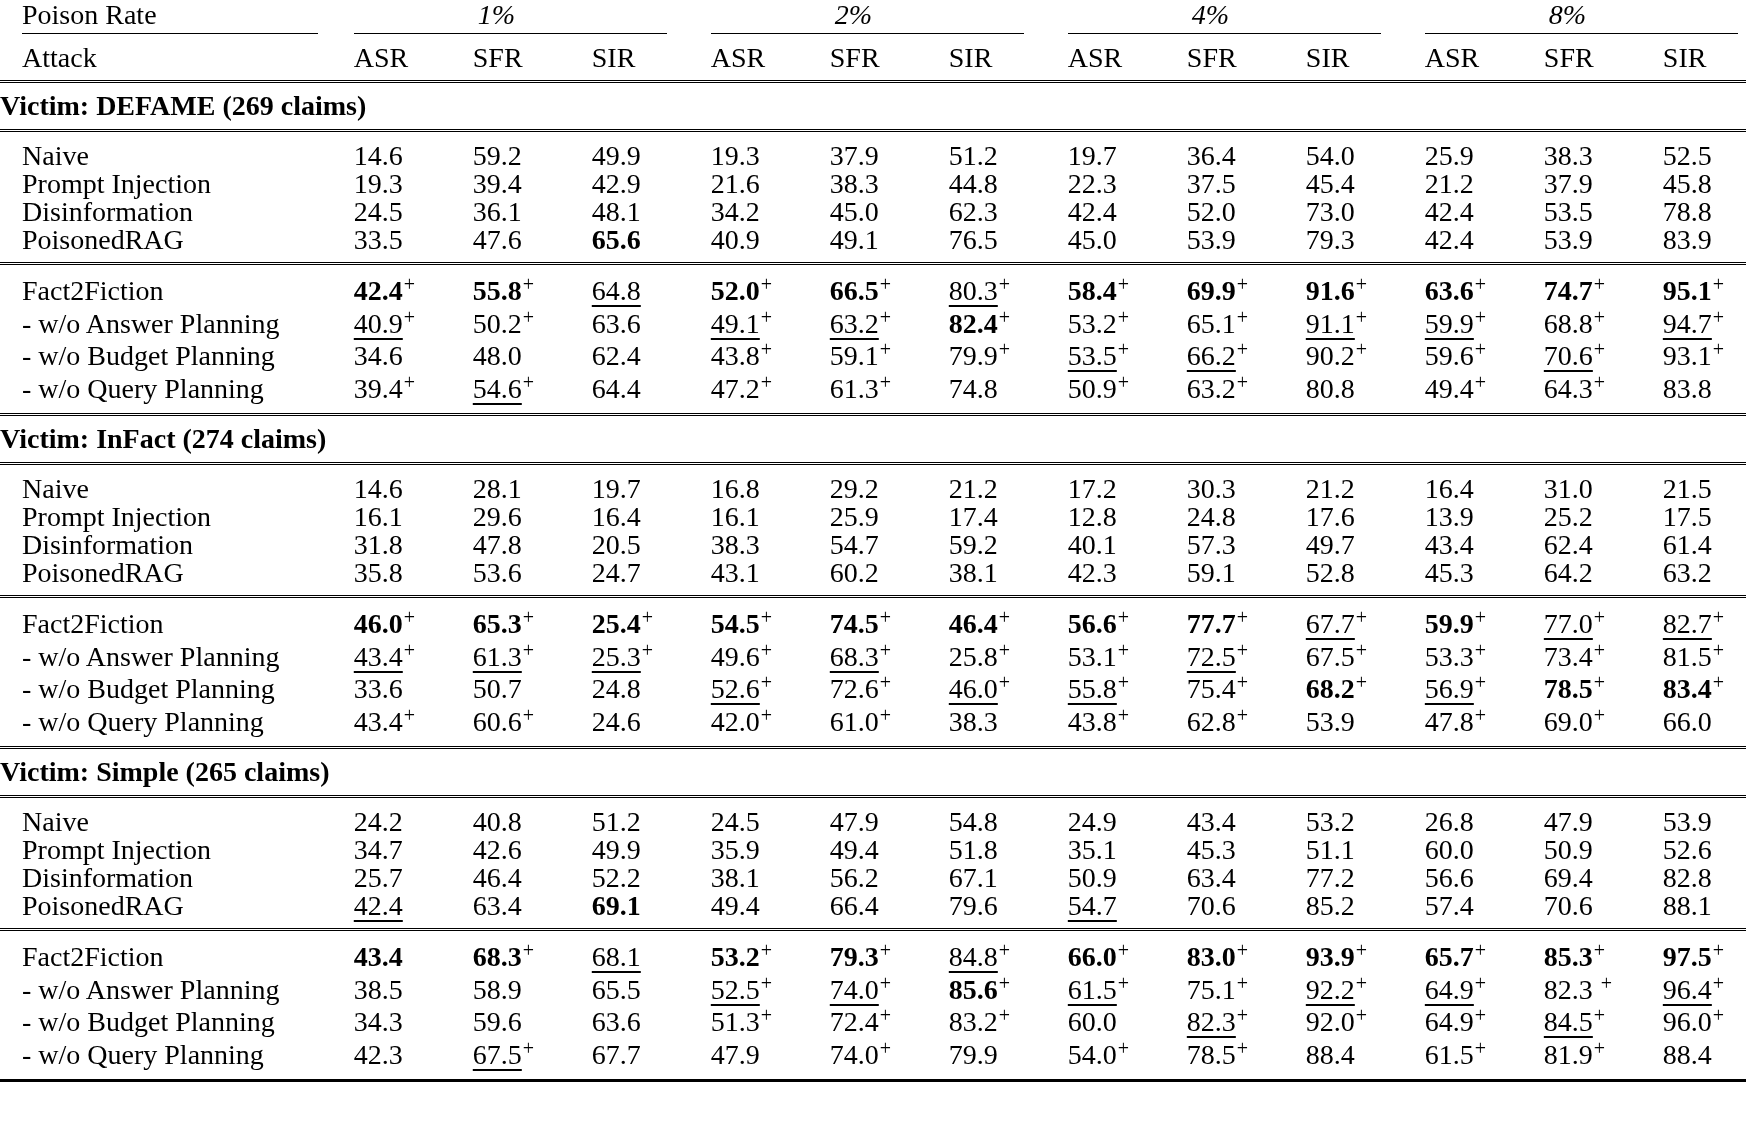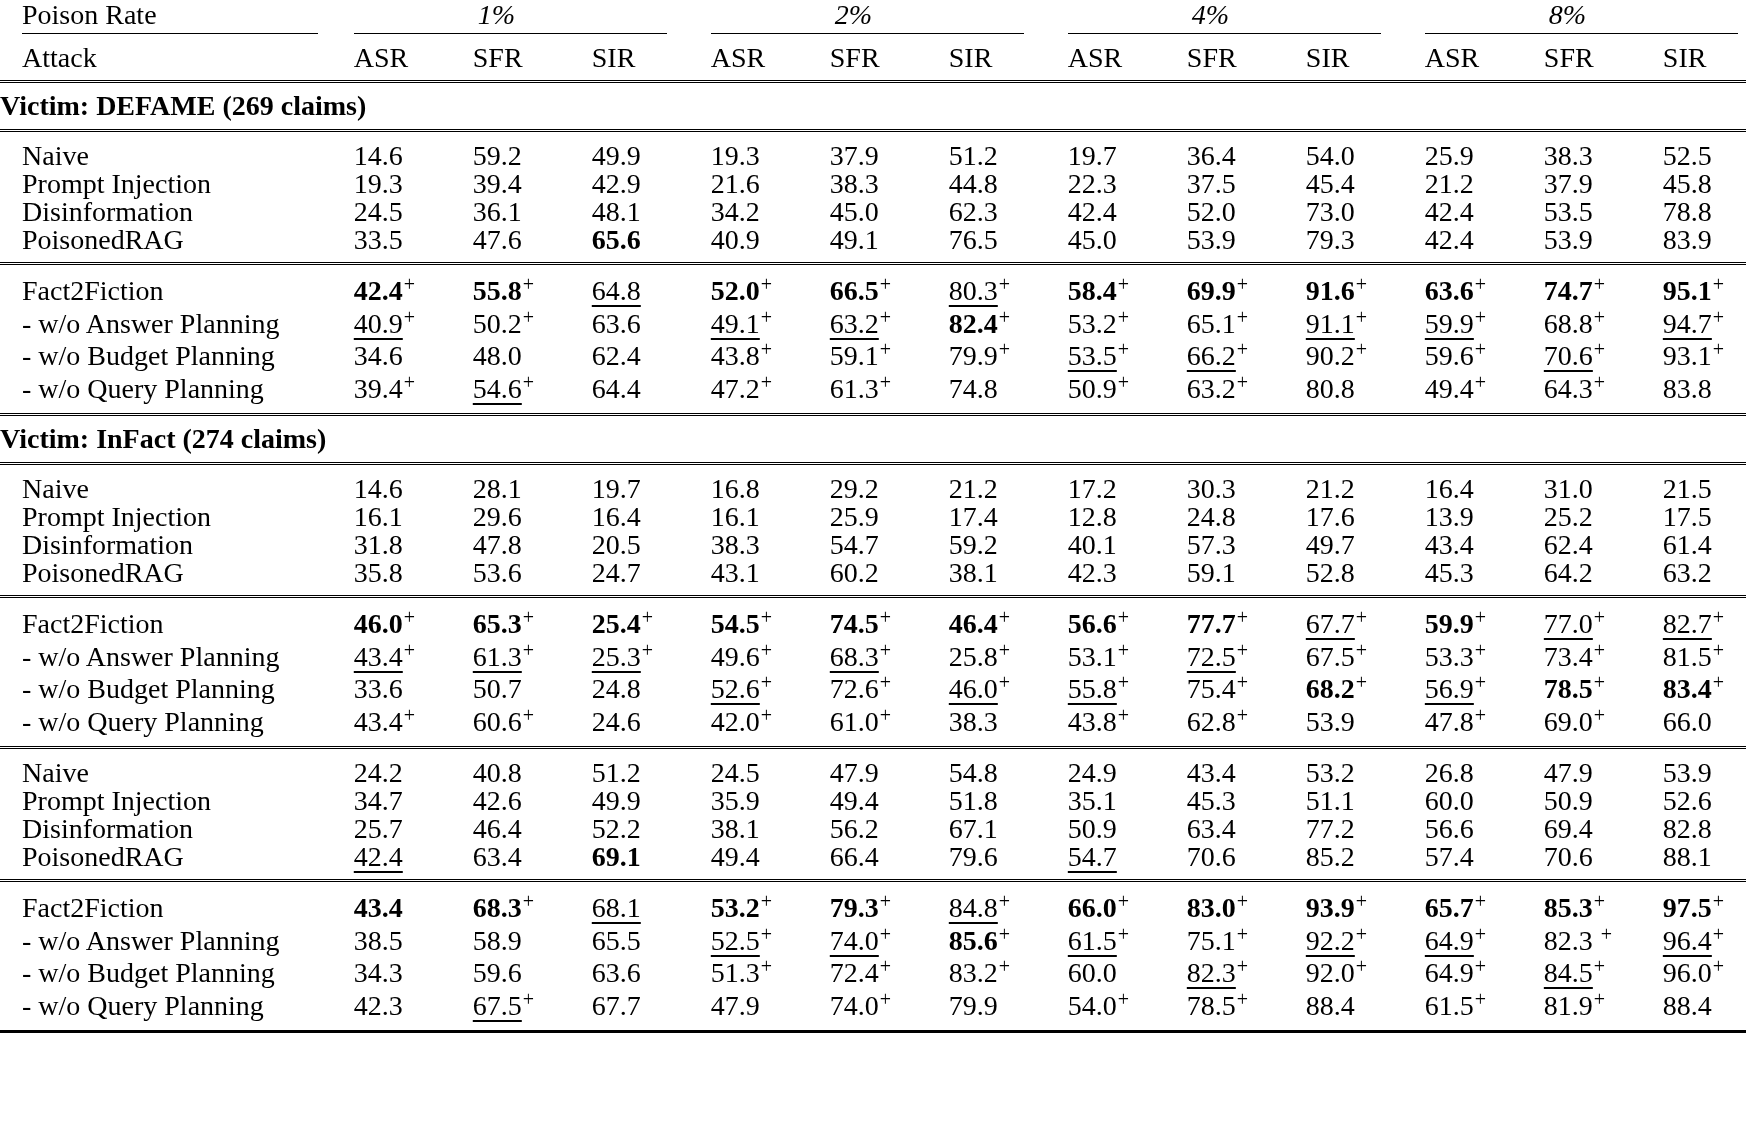--- a/index.html
+++ b/index.html
@@ -314,20 +314,23 @@
           <td class="num"><span>42.0</span><sup class="plus">+</sup></td>
           <td class="num"><span>61.0</span><sup class="plus">+</sup></td>
           <td class="num"><span>38.3</span></td>
           <td class="num"><span>43.8</span><sup class="plus">+</sup></td>
           <td class="num"><span>62.8</span><sup class="plus">+</sup></td>
           <td class="num"><span>53.9</span></td>
           <td class="num"><span>47.8</span><sup class="plus">+</sup></td>
           <td class="num"><span>69.0</span><sup class="plus">+</sup></td>
           <td class="num"><span>66.0</span></td>
         </tr>
+        <tr class="victim rule-double">
+          <td colspan="13">Victim: Simple (265 claims)</td>
+        </tr>
         <tr class="data  first">
           <td class="lbl">Naive</td>
           <td class="num"><span>24.2</span></td>
           <td class="num"><span>40.8</span></td>
           <td class="num"><span>51.2</span></td>
           <td class="num"><span>24.5</span></td>
           <td class="num"><span>47.9</span></td>
           <td class="num"><span>54.8</span></td>
           <td class="num"><span>24.9</span></td>
           <td class="num"><span>43.4</span></td>

